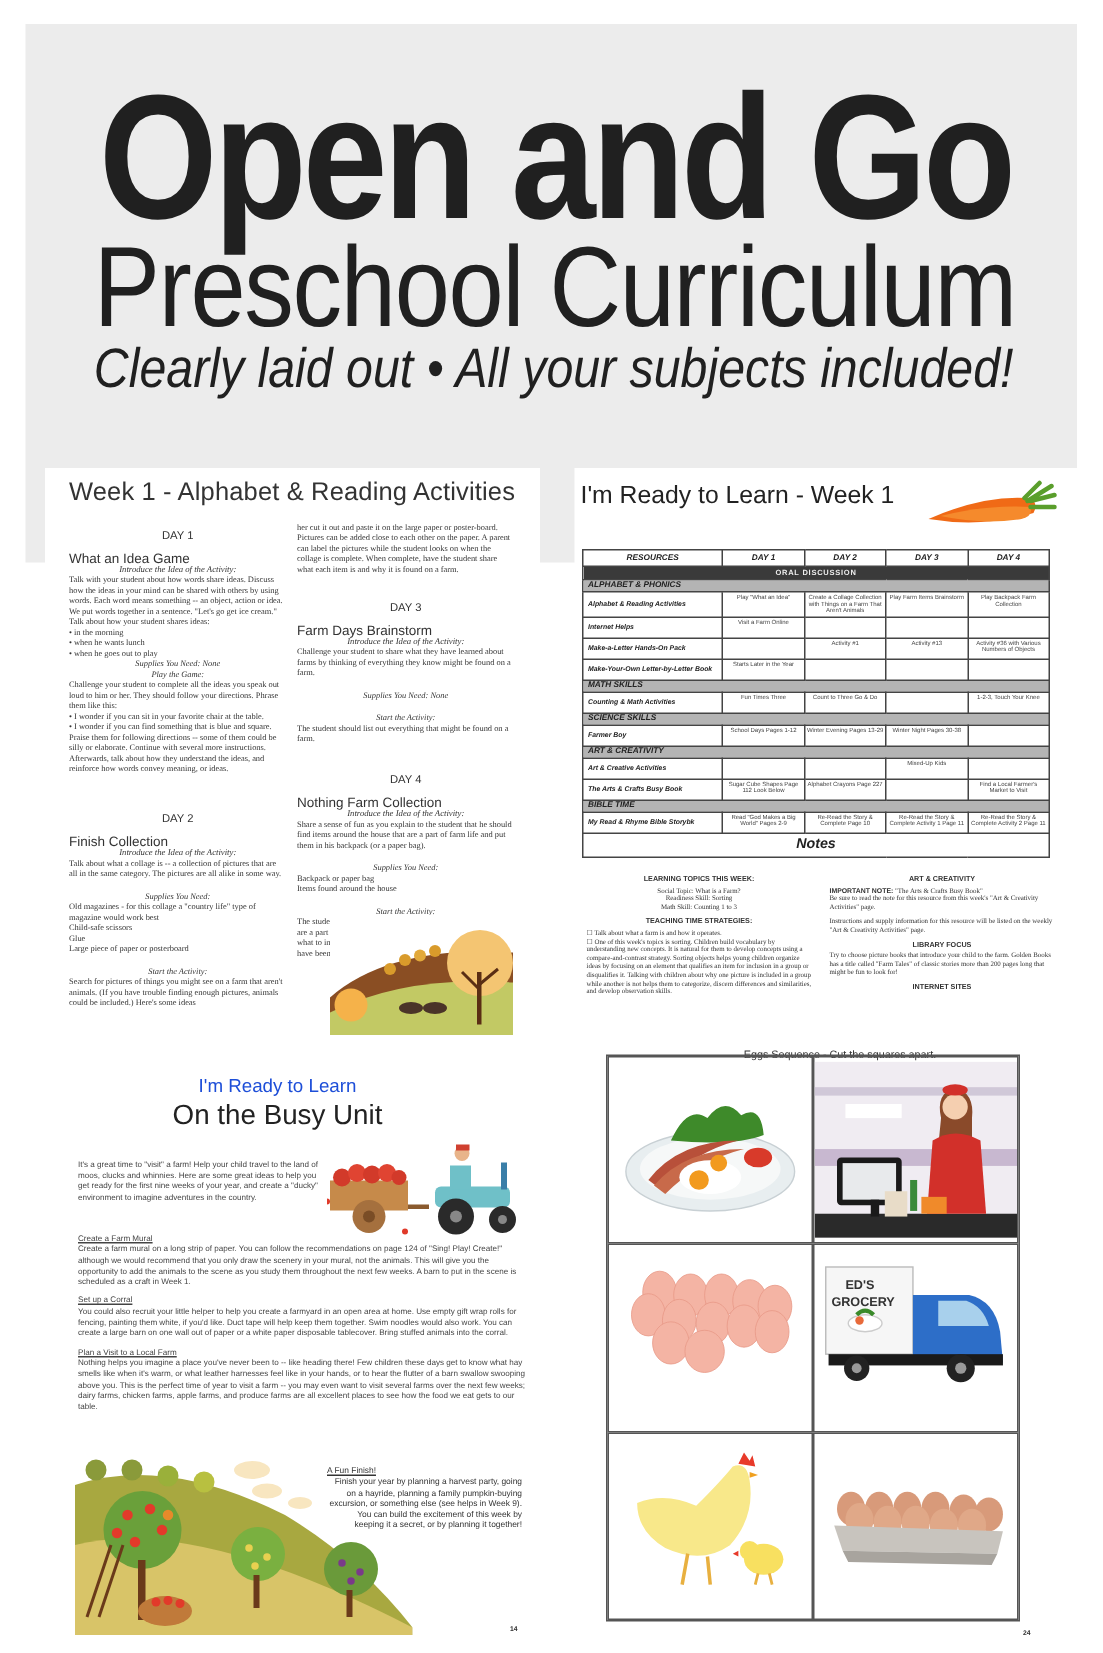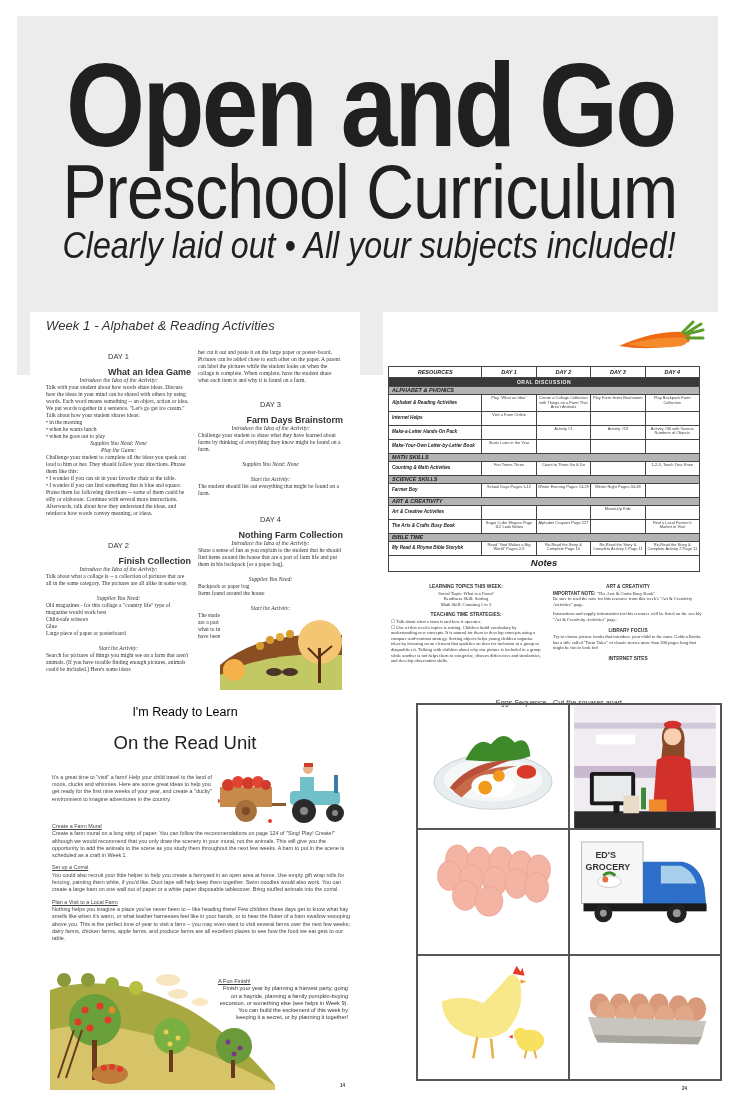--- a/index.html
+++ b/index.html
@@ -12,26 +12,26 @@
   .banner-sub { position: absolute; left: 0; right: 0; top: 138px; font-size: 76px; line-height: 76px; color: #202020; transform: scaleX(0.87); transform-origin: center; letter-spacing: -1px; white-space: nowrap; }
   .banner-tag { position: absolute; left: 0; right: 0; top: 210px; font-size: 37px; line-height: 40px; font-style: italic; color: #202020; transform: scaleX(0.87); transform-origin: center; white-space: nowrap; }
 
   
   .panel { position: absolute; background: #fff; overflow: hidden; }
   .tiny { font-family: "Liberation Serif", serif; font-size: 5.6px; line-height: 7px; color: #333; }
   .tiny i { font-style: italic; }
 
   
   #p1 { left: 30px; top: 312px; width: 330px; height: 378px; }
-  .p1-title { position: absolute; left: 16px; top: 6px; font-size: 13px; color: #333; letter-spacing: 0.1px; white-space: nowrap; font-style: italic; }
+  .p1-title { position: absolute; left: 16px; top: 6px; font-size: 17px; color: #333; letter-spacing: 0.1px; white-space: nowrap; }
   .p1-col { position: absolute; top: 38px; width: 145px; }
   .p1-col.left { left: 16px; }
   .p1-col.right { left: 168px; top: 37px; }
   .dayhdr { text-align: center; font-size: 7.5px; color: #333; margin: 2px 0 6px; }
-  .acttitle { text-align: right; font-size: 9px; color: #333; line-height: 10px; font-weight: bold; }
+  .acttitle { text-align: left; font-size: 9px; color: #333; line-height: 10px; }
   .actsub { text-align: center; font-family: "Liberation Serif", serif; font-style: italic; font-size: 5.8px; color: #333; line-height: 7px; }
   .blk { margin-bottom: 8px; }
   .center { text-align: center; }
   .farmpic { position: absolute; left: 190px; top: 298px; width: 122px; height: 80px; }
 
   
   #p2 { left: 383px; top: 312px; width: 340px; height: 378px; }
   .p2-title { position: absolute; left: 4px; top: 8px; font-size: 16.5px; line-height: 20px; color: #222; }
   .carrot { position: absolute; left: 232px; top: 8px; width: 90px; height: 36px; }
   table.sched { position: absolute; left: 5px; top: 54px; width: 312px; border-collapse: collapse; border: 1.5px solid #333; table-layout: fixed; }
@@ -44,35 +44,35 @@
   table.sched tr.notes td { font-size: 9.5px; font-weight: bold; font-style: italic; height: 16px; vertical-align: middle; color: #222; }
   .p2-bot { position: absolute; top: 270px; width: 150px; font-size: 4.6px; line-height: 5.6px; color: #333; font-family: "Liberation Serif", serif; }
   .p2-bot.l { left: 8px; }
   .p2-bot.r { left: 170px; }
   .p2-bot h4 { font-family: "Liberation Sans", sans-serif; font-size: 4.8px; font-weight: bold; text-align: center; margin: 2px 0 1px; }
   .p2-bot .c { text-align: center; }
   .p2-bot b { font-family: "Liberation Sans", sans-serif; }
 
   
   #p3 { left: 40px; top: 705px; width: 330px; height: 395px; }
-  .p3-sub { position: absolute; left: 0; width: 290px; top: 0; text-align: center; font-size: 12.5px; color: #000000; }
+  .p3-sub { position: absolute; left: 0; width: 290px; top: 12px; text-align: center; font-size: 12.5px; color: #1d4ed8; }
   .p3-title { position: absolute; left: 0; width: 290px; top: 27px; text-align: center; font-size: 18.5px; color: #222; }
   .p3-intro { position: absolute; left: 12px; top: 69px; width: 162px; font-size: 5.4px; line-height: 7.2px; color: #444; }
   .p3-body { position: absolute; left: 12px; top: 113px; width: 300px; font-size: 5.4px; line-height: 7.3px; color: #444; }
   .p3-body .h { text-decoration: underline; margin-top: 5px; }
   .tractor { position: absolute; left: 178px; top: 56px; width: 130px; height: 65px; }
   .orchard { position: absolute; left: 10px; top: 265px; width: 225px; height: 120px; }
   .funfin { position: absolute; left: 178px; top: 273px; width: 130px; font-size: 5.6px; line-height: 7.3px; color: #333; text-align: right; }
   .funfin .h { text-decoration: underline; text-align: left; }
   .pgnum { position: absolute; font-size: 4.5px; font-weight: bold; color: #333; }
 
   
   #p4 { left: 390px; top: 690px; width: 345px; height: 412px; }
   .p4-title { position: absolute; left: 0; width: 340px; top: 8px; text-align: center; font-size: 7.2px; color: #333; }
-  .grid4 { position: absolute; left: 14px; top: 13px; width: 306px; height: 378px; border: 1.2px solid #555; display: grid; grid-template-columns: 1fr 1fr; grid-template-rows: 125px 126px 1fr; margin-left: 12px; }
+  .grid4 { position: absolute; left: 14px; top: 13px; width: 276px; height: 378px; border: 1.2px solid #555; display: grid; grid-template-columns: 1fr 1fr; grid-template-rows: 125px 126px 1fr; }
   .cell { border: 0.8px solid #555; position: relative; overflow: hidden; }
 </style>
 </head>
 <body>
 
 <div class="banner">
   <div class="banner-title">Open and Go</div>
   <div class="banner-sub">Preschool Curriculum</div>
   <div class="banner-tag">Clearly laid out • All your subjects included!</div>
 </div>
@@ -143,20 +143,21 @@
     <circle cx="100" cy="32" r="22" fill="#f4c572"></circle>
     <rect x="98" y="38" width="3" height="35" fill="#5a2e14"></rect>
     <path d="M100 50 L88 38 M100 46 L112 36" stroke="#5a2e14" stroke-width="2"></path>
     <ellipse cx="54" cy="62" rx="8" ry="4" fill="#4a3428"></ellipse>
       <ellipse cx="70" cy="62" rx="8" ry="4" fill="#4a3428"></ellipse>
   </svg>
 </div>
 
 <div class="panel" id="p2">
   <div class="p2-title">
+    <div>I'm Ready to Learn - Week 1</div>
   </div>
   <svg class="carrot" viewBox="0 0 90 36">
     <path d="M4 26 Q40 10 70 12 Q78 14 74 22 Q40 32 4 26 Z" fill="#f06a16"></path>
     <path d="M12 24 Q44 16 72 18 Q74 24 66 26 Q40 30 12 24 Z" fill="#f58a2c"></path>
     <path d="M70 14 L86 4 M72 14 L88 10 M72 18 L88 18 M68 12 L78 2" stroke="#5a9e2c" stroke-width="3" stroke-linecap="round"></path>
   </svg>
 
   <table class="sched">
     <colgroup>
         <col style="width:30%">
@@ -282,21 +283,21 @@
     <div>Be sure to read the note for this resource from this week's "Art &amp; Creativity Activities" page.</div>
     <div style="margin-top:4px">Instructions and supply information for this resource will be listed on the weekly "Art &amp; Creativity Activities" page.</div>
     <h4 style="margin-top:5px">LIBRARY FOCUS</h4>
     <div>Try to choose picture books that introduce your child to the farm. Golden Books has a title called "Farm Tales" of classic stories more than 200 pages long that might be fun to look for!</div>
     <h4 style="margin-top:5px">INTERNET SITES</h4>
   </div>
 </div>
 
 <div class="panel" id="p3">
   <div class="p3-sub">I'm Ready to Learn</div>
-  <div class="p3-title">On the Read Unit</div>
+  <div class="p3-title">On the Busy Unit</div>
   <div class="p3-intro">It's a great time to "visit" a farm! Help your child travel to the land of moos, clucks and whinnies. Here are some great ideas to help you get ready for the first nine weeks of your year, and create a "ducky" environment to imagine adventures in the country.</div>
 
   <svg class="tractor" viewBox="0 0 130 65">
     <rect x="2" y="26" width="52" height="20" fill="#c68a4a"></rect>
     <circle cx="10" cy="24" r="6" fill="#d23a2a"></circle>
       <circle cx="20" cy="21" r="6" fill="#e04432"></circle>
       <circle cx="30" cy="22" r="6" fill="#d23a2a"></circle>
       <circle cx="40" cy="21" r="6" fill="#e04432"></circle>
       <circle cx="48" cy="24" r="5" fill="#d23a2a"></circle>
     <circle cx="28" cy="50" r="11" fill="#a5703e"></circle>

